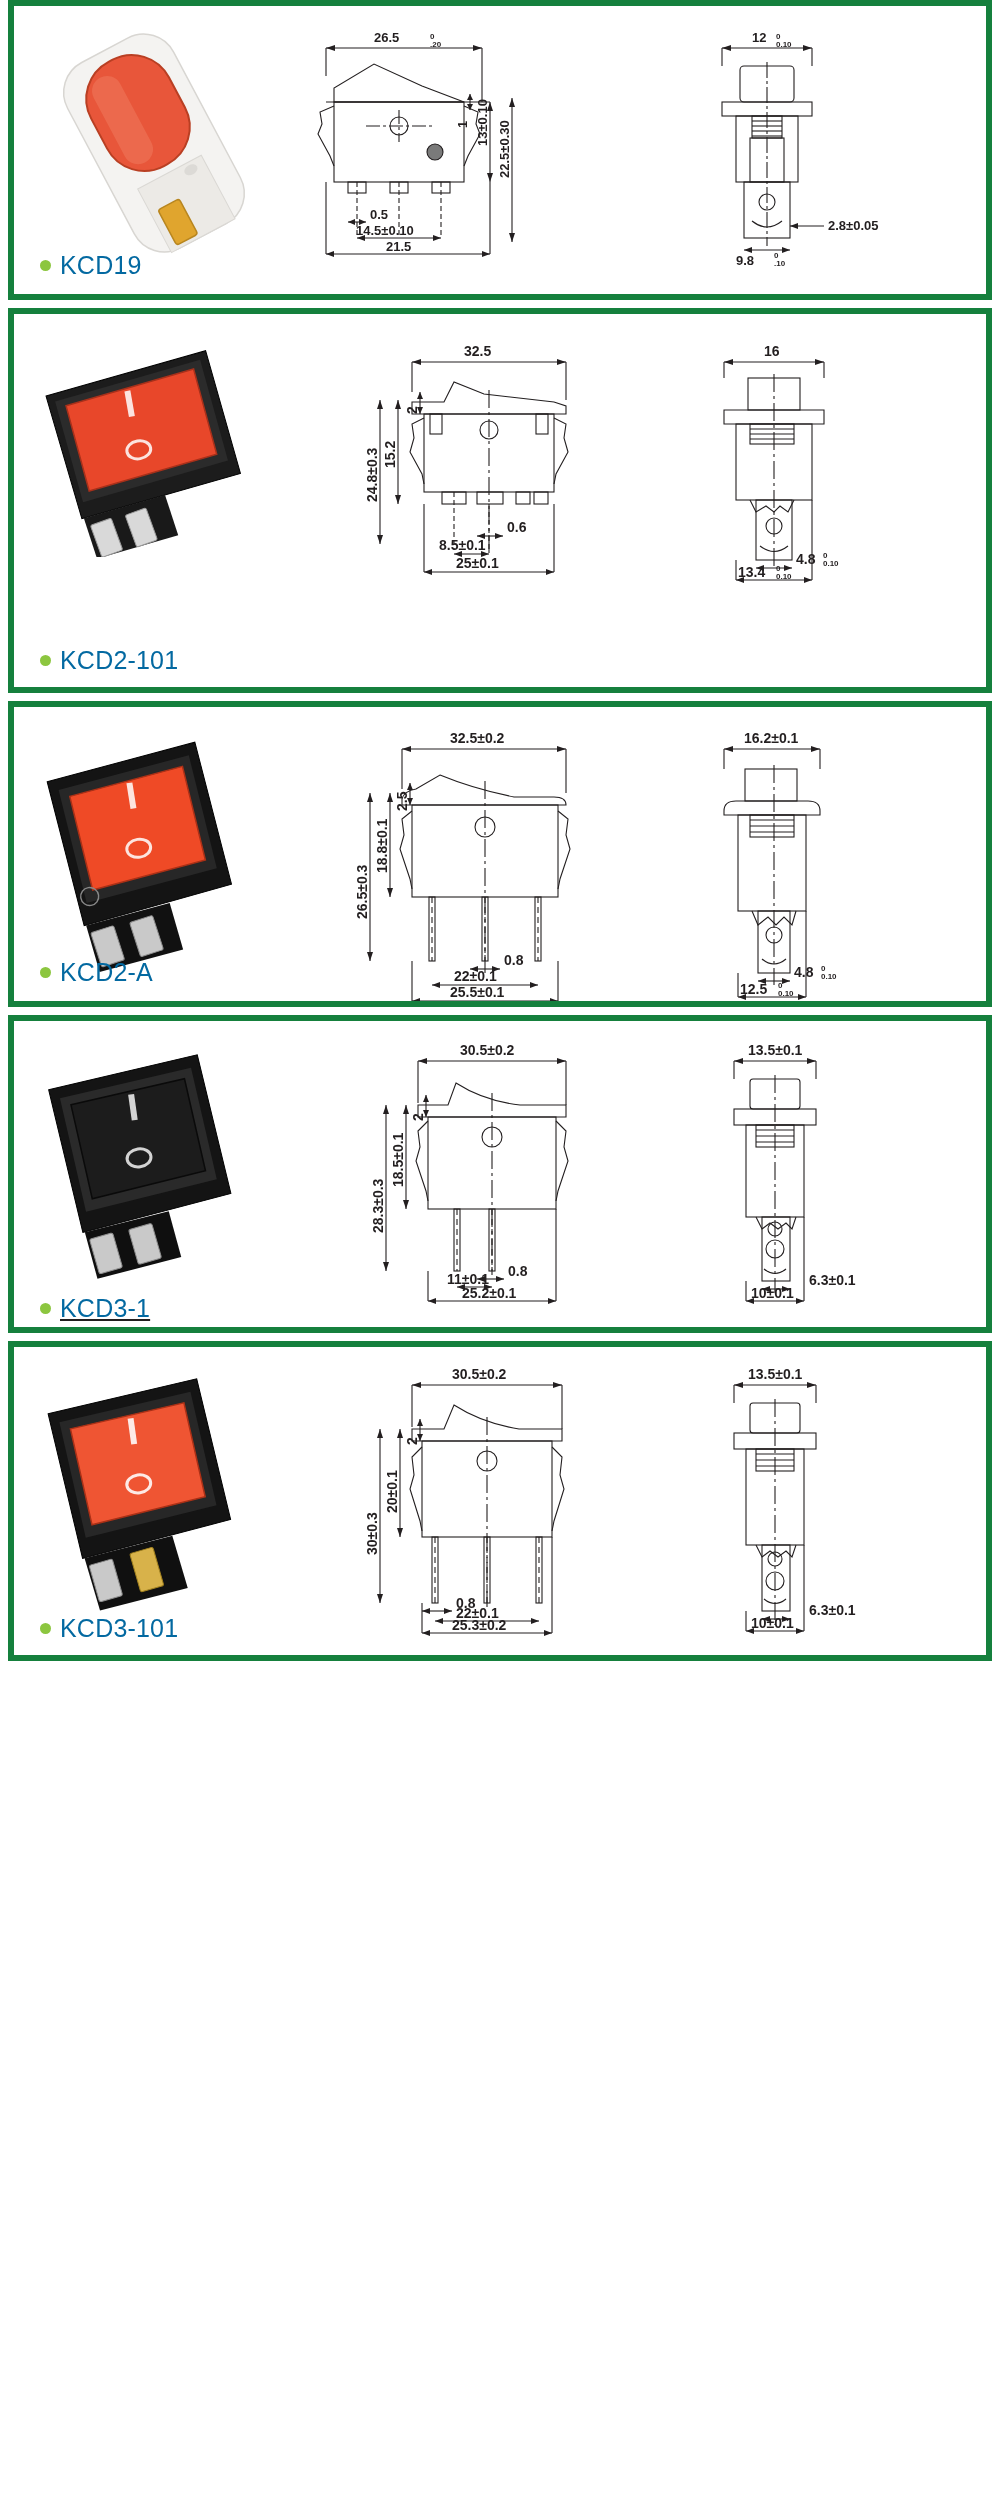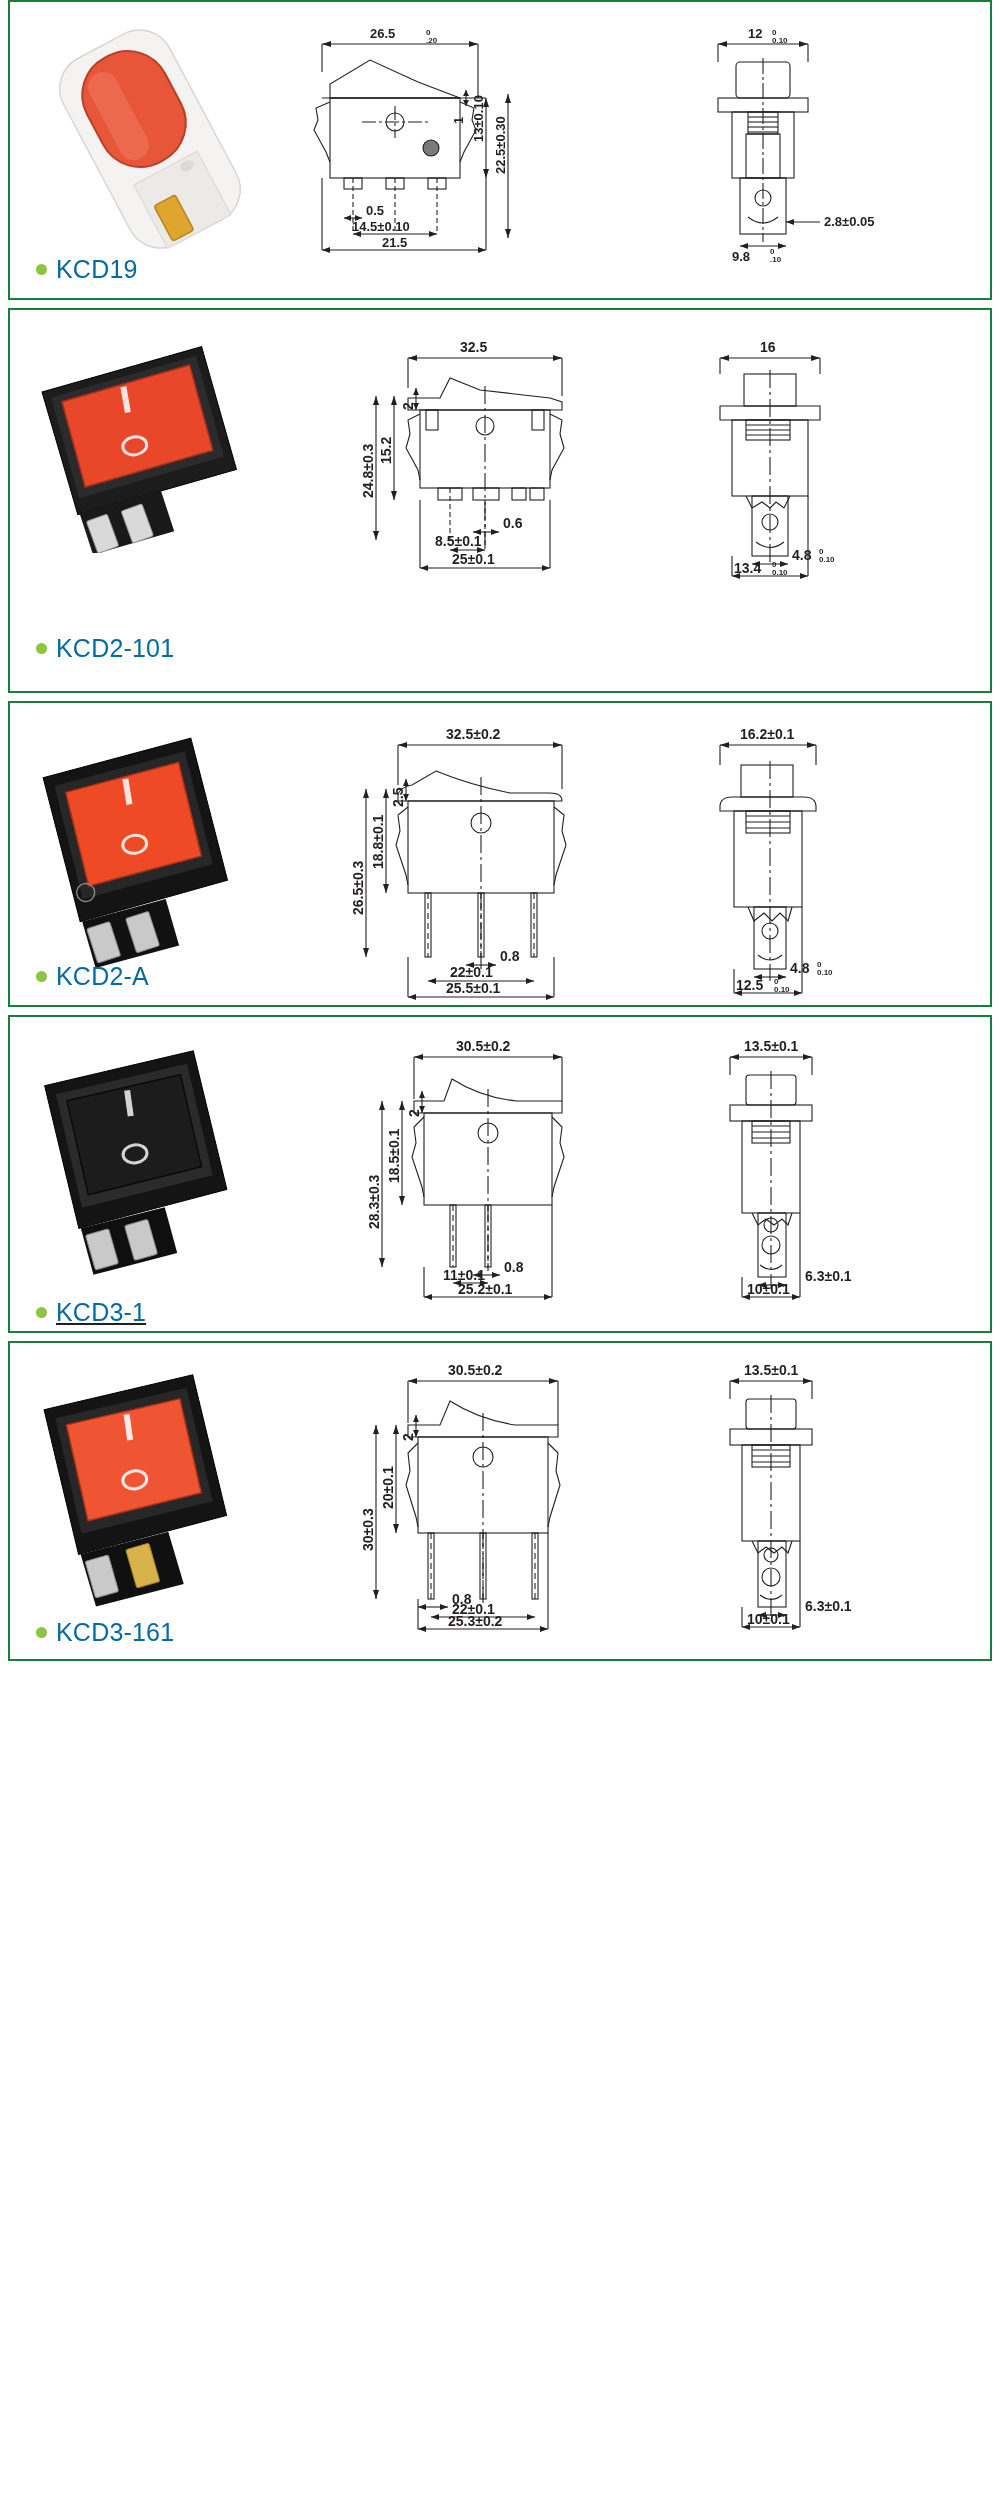--- a/index.html
+++ b/index.html
@@ -1,18 +1,18 @@
 <!DOCTYPE html>
 <html><head>
 <meta charset="utf-8">
 <style>
   html,body{margin:0;padding:0;background:#ffffff;}
   body{width:1000px;height:2500px;font-family:"Liberation Sans",sans-serif;color:#231f20;}
   .catalog{width:1000px;height:2500px;position:relative;box-sizing:border-box;}
-  .product-row{position:relative;box-sizing:border-box;border:2px solid #15803d;margin:0 8px 8px 8px;background:#fff;overflow:hidden;}
+  .product-row{position:relative;box-sizing:border-box;border:6px solid #15803d;margin:0 8px 8px 8px;background:#fff;overflow:hidden;}
   .row-inner{position:relative;width:100%;height:100%;}
   .photo-cell{position:absolute;left:0;top:0;width:290px;height:100%;}
   .draw-cell{position:absolute;left:290px;top:0;right:0;height:100%;}
   .label-wrap{position:absolute;left:26px;display:flex;align-items:center;gap:9px;}
   .bullet{width:11px;height:11px;border-radius:50%;background:#8cc63f;display:inline-block;flex:0 0 auto;}
   .label-text{font-size:25px;color:#0369a1;letter-spacing:.2px;font-family:"Liberation Sans",sans-serif;}
   svg{display:block;}
   .ln{stroke:#231f20;fill:none;}
   .dimtxt{font-family:"Liberation Sans",sans-serif;font-weight:bold;fill:#231f20;}
   .photo-svg{position:absolute;left:0;top:0;}
@@ -242,21 +242,21 @@
           <text class="dimtxt" x="460" y="42" font-size="14">16</text>
           <text class="dimtxt" x="492" y="250" font-size="14">4.8</text>
           <text class="dimtxt" x="519" y="244" font-size="8">0</text>
           <text class="dimtxt" x="519" y="252" font-size="8">0.10</text>
           <text class="dimtxt" x="434" y="263" font-size="14">13.4</text>
           <text class="dimtxt" x="472" y="257" font-size="8">0</text>
           <text class="dimtxt" x="472" y="265" font-size="8">0.10</text>
         </svg>
       </div>
 
-      <div class="label-wrap" style="bottom:28px;">
+      <div class="label-wrap" style="bottom:12px;">
         <span class="bullet"></span>
         <span class="label-text">KCD2-101</span>
       </div>
     </div>
   </div>
 
   <div class="product-row" style="height:306px;">
     <div class="row-inner">
       <div class="photo-cell">
         <svg width="290" height="265" viewBox="0 0 290 265" class="photo-svg" style="top:10px;">
@@ -567,18 +567,18 @@
             <line x1="500" y1="198" x2="500" y2="284"></line>
           </g>
           <text class="dimtxt" x="444" y="32" font-size="14">13.5±0.1</text>
           <text class="dimtxt" x="505" y="268" font-size="14">6.3±0.1</text>
           <text class="dimtxt" x="447" y="281" font-size="14">10±0.1</text>
         </svg>
       </div>
 
       <div class="label-wrap" style="bottom:12px;">
         <span class="bullet"></span>
-        <span class="label-text">KCD3-161</span>
+        <span class="label-text">KCD3-101</span>
       </div>
     </div>
   </div>
 
 </div>
 
 </body></html>

